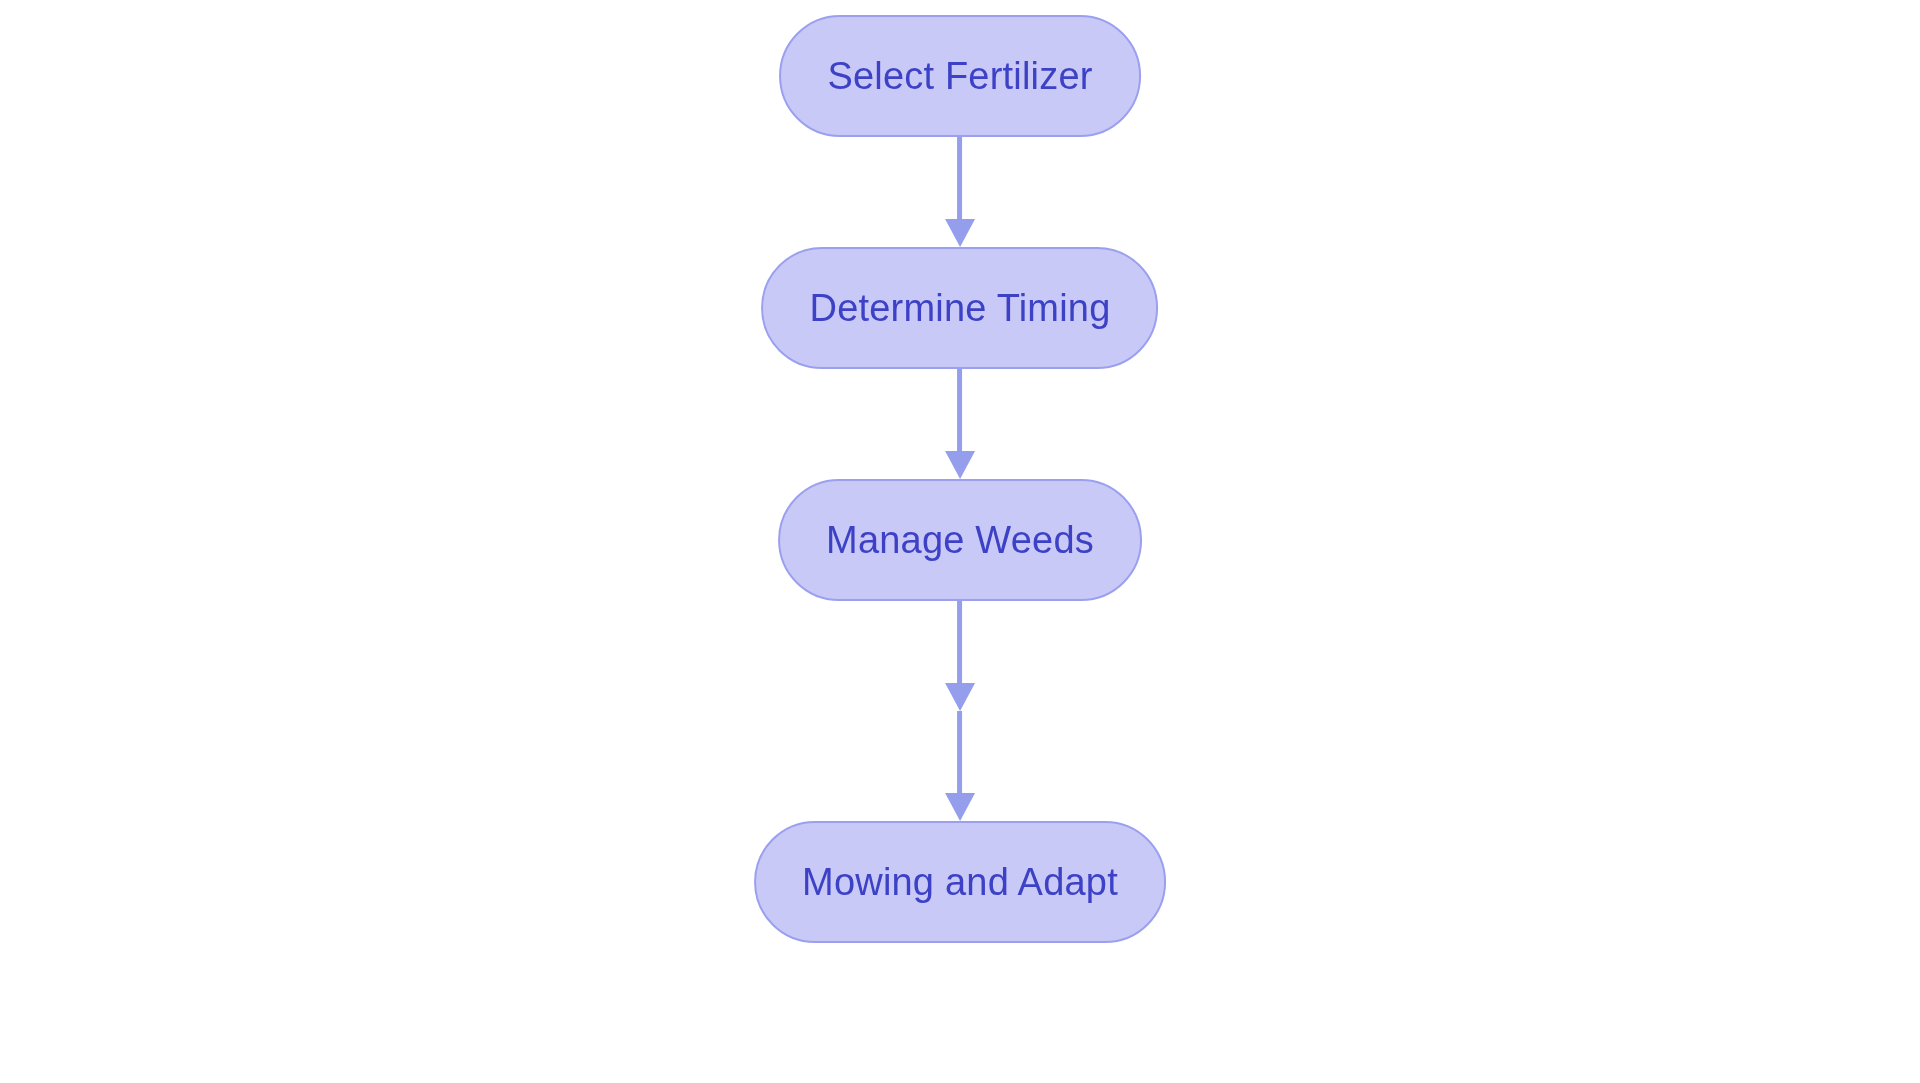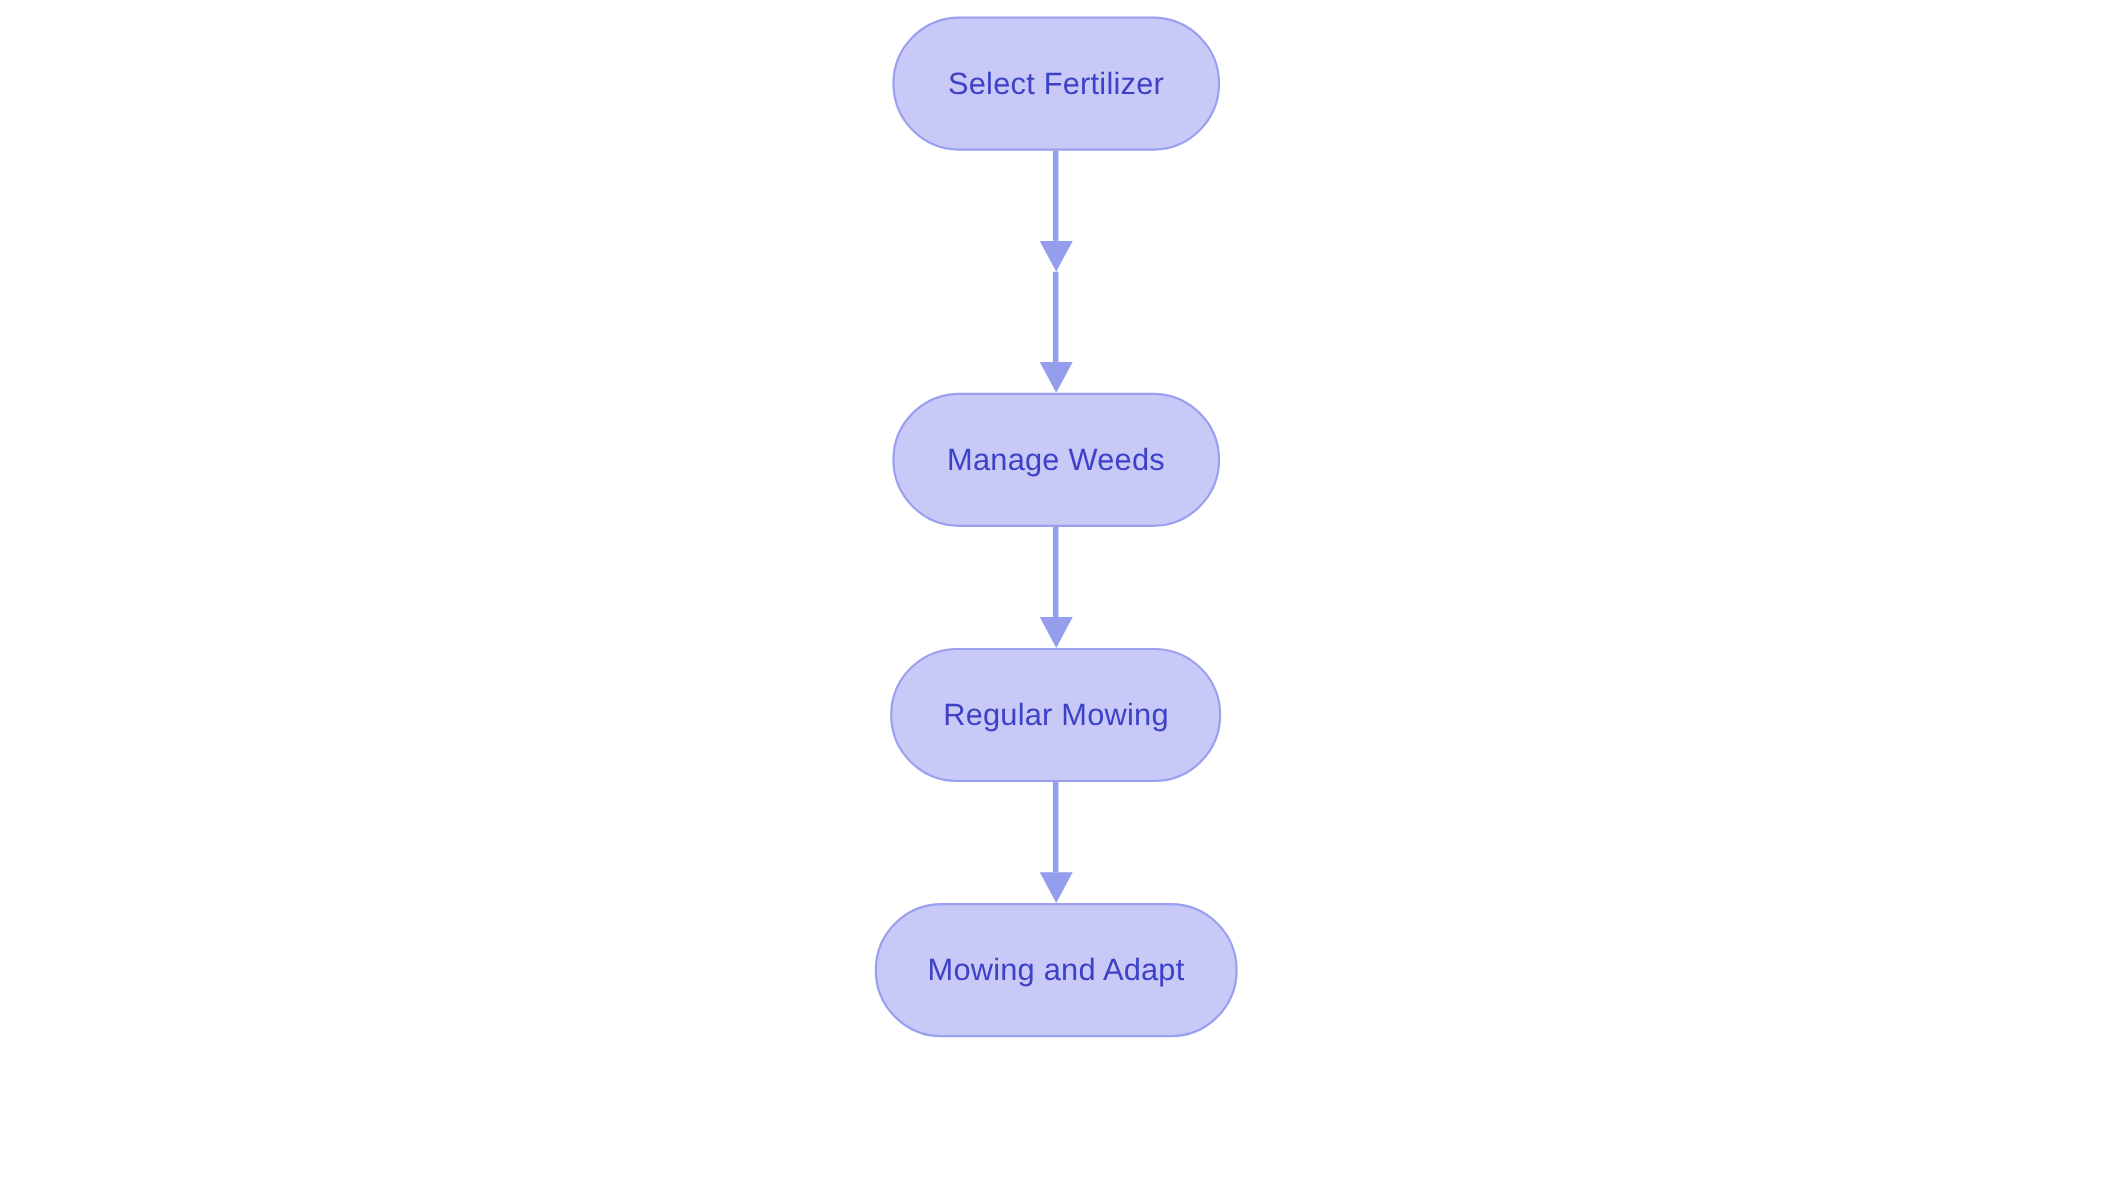--- a/index.html
+++ b/index.html
@@ -36,21 +36,21 @@
     height: 122px;
     padding: 0 46px;
     min-width: 298px;
     display: flex;
     align-items: center;
     justify-content: center;
     background: var(--node-fill);
     border: 2px solid var(--node-border);
     border-radius: 61px;
     color: var(--node-text);
-    font-size: 28px;
+    font-size: 38px;
     font-weight: 400;
     white-space: nowrap;
     letter-spacing: 0.2px;
   }
   .arrow {
     height: 110px;
     display: flex;
     flex-direction: column;
     align-items: center;
   }
@@ -75,38 +75,38 @@
 
     <div class="node">
       <span>Select Fertilizer</span>
     </div>
 
     <div class="arrow">
       <div class="arrow-line"></div>
       <div class="arrow-head"></div>
     </div>
 
+    <div class="node">
+      <span>Determine Timing</span>
+    </div>
 
     <div class="arrow">
       <div class="arrow-line"></div>
       <div class="arrow-head"></div>
     </div>
 
     <div class="node">
       <span>Manage Weeds</span>
     </div>
 
     <div class="arrow">
       <div class="arrow-line"></div>
       <div class="arrow-head"></div>
     </div>
 
-    <div class="node">
-      <span>Regular Mowing</span>
-    </div>
 
     <div class="arrow">
       <div class="arrow-line"></div>
       <div class="arrow-head"></div>
     </div>
 
     <div class="node">
       <span>Mowing and Adapt</span>
     </div>
 

